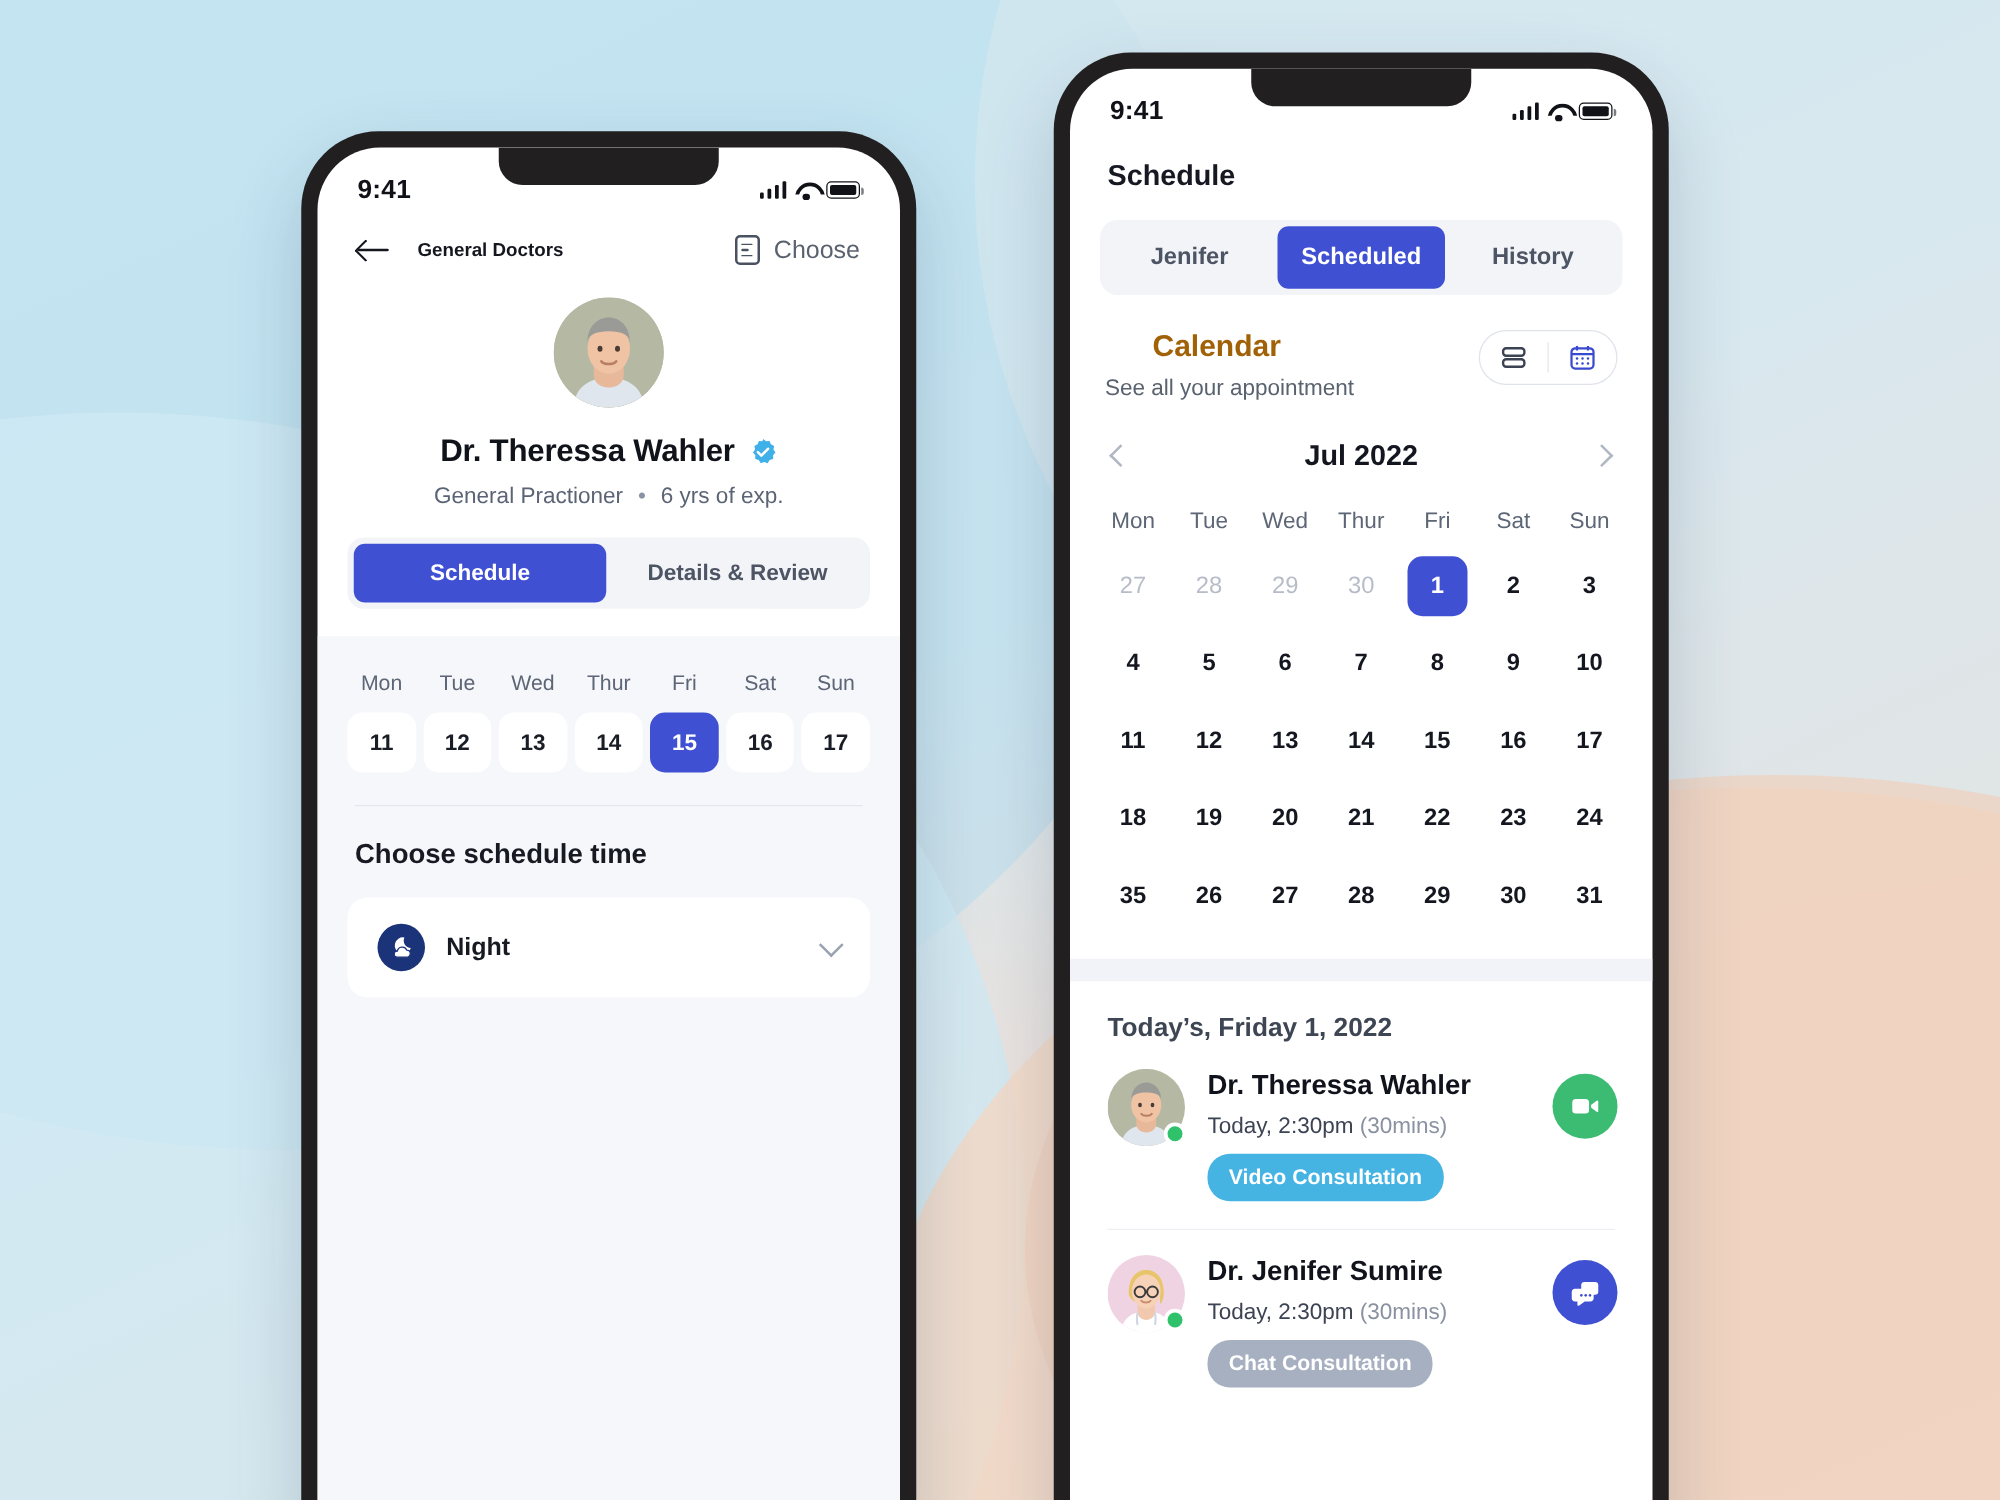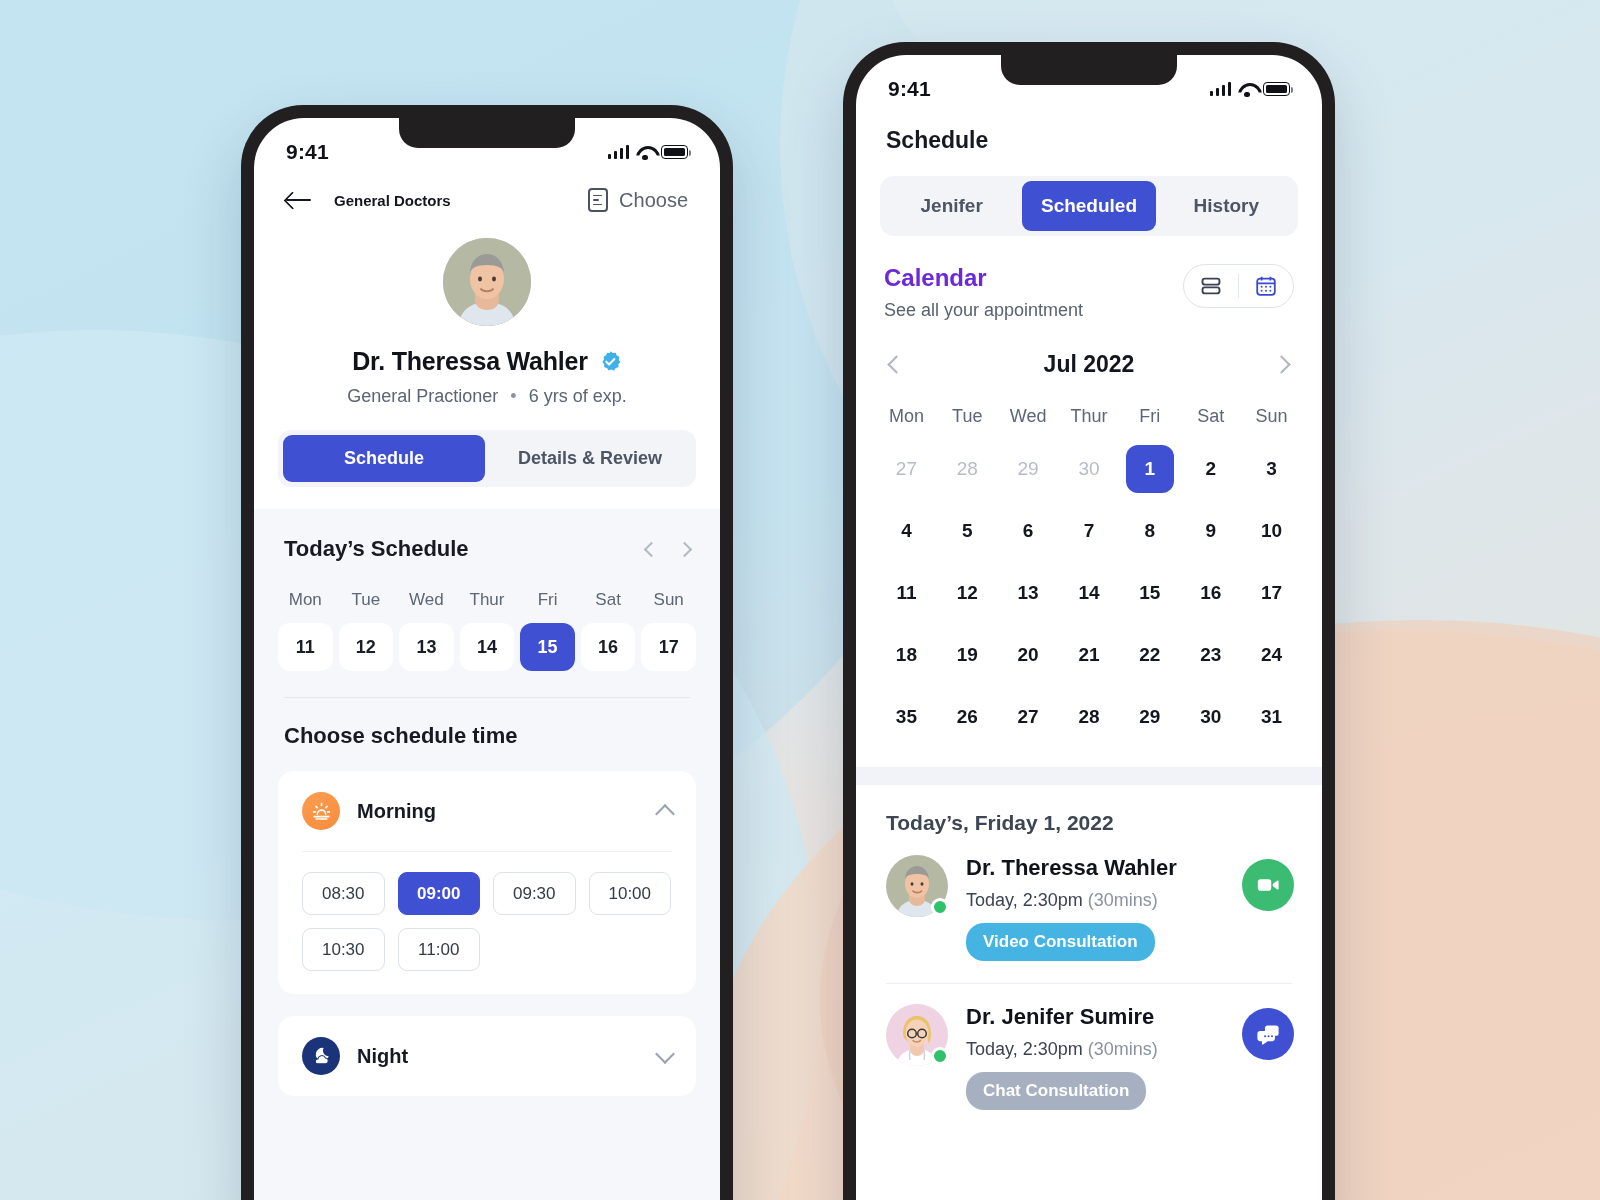--- a/index.html
+++ b/index.html
@@ -230,21 +230,21 @@
   .r-seg {
     margin: 22px 24px 0 24px; background:#f2f4f8; border-radius:14px; padding:5px;
     display:flex; gap:4px;
   }
   .r-seg .seg-item { font-size:19px; padding: 14px 0; }
 
   .cal-head {
     display:flex; align-items:flex-start; justify-content:space-between;
     padding: 28px 28px 0 28px;
   }
-  .cal-h1 { font-size:24px; font-weight:700; color:#6d28d9; }
+  .cal-h1 { font-size:24px; font-weight:700; color:#a16207;margin-left:38px; }
   .cal-h2 { font-size:18px; color:#59626f; margin-top:8px; }
   .view-toggle {
     display:flex; align-items:center; border:1.6px solid #dfe3ea;
     border-radius: 22px; height:44px; overflow:hidden; background:#fff;
   }
   .vt-btn { width:54px; height:100%; display:flex; align-items:center; justify-content:center; cursor:pointer;}
   .vt-div { width:1.4px; height:24px; background:#e2e6ed; }
 
   .mon-nav {
     display:flex; align-items:center; justify-content:space-between;
@@ -376,27 +376,20 @@
           <span>6 yrs of exp.</span>
         </div>
       </div>
 
       <div class="seg">
         <div class="seg-item active">Schedule</div>
         <div class="seg-item">Details &amp; Review</div>
       </div>
 
       <div class="l-body">
-        <div class="sec-head">
-          <div class="sec-title">Today’s Schedule</div>
-          <div class="navs">
-            <div class="chev left"></div>
-            <div class="chev right"></div>
-          </div>
-        </div>
 
         <div class="wk-names">
           <span>Mon</span>
           <span>Tue</span>
           <span>Wed</span>
           <span>Thur</span>
           <span>Fri</span>
           <span>Sat</span>
           <span>Sun</span>
         </div>
@@ -408,42 +401,20 @@
           <div class="day">14</div>
           <div class="day sel">15</div>
           <div class="day">16</div>
           <div class="day">17</div>
         </div>
 
         <div class="hr"></div>
 
         <div class="choose">Choose schedule time</div>
 
-        <div class="slot-card">
-          <div class="slot-head">
-            <div class="slot-ico morning">
-              <svg width="21" height="21" viewBox="0 0 24 24" fill="none" stroke="#fff" stroke-width="1.9" stroke-linecap="round">
-                <path d="M12 3v2M5.6 6.1l1.4 1.4M18.4 6.1L17 7.5M3 12.5h2M19 12.5h2"></path>
-                <path d="M7.2 15.2a4.8 4.8 0 0 1 9.6 0"></path>
-                <path d="M3.5 17.8h17M6 20.6h12"></path>
-              </svg>
-            </div>
-            <div class="slot-label">Morning</div>
-            <div class="caret up"></div>
-          </div>
-          <div class="slot-sep"></div>
-          <div class="slot-grid">
-            <div class="time">08:30</div>
-            <div class="time sel">09:00</div>
-            <div class="time">09:30</div>
-            <div class="time">10:00</div>
-            <div class="time">10:30</div>
-            <div class="time">11:00</div>
-          </div>
-        </div>
 
         <div class="slot-card">
           <div class="slot-head">
             <div class="slot-ico night">
               <svg width="22" height="22" viewBox="0 0 24 24">
                 <path d="M14.8 3.2a6.4 6.4 0 0 0 5.6 9.2 7.2 7.2 0 1 1-5.6-9.2z" fill="#fff"></path>
                 <path d="M8.2 20.4h8.6a3.1 3.1 0 0 0 0-6.2 4.3 4.3 0 0 0-8.2 1 2.6 2.6 0 0 0-.4 5.2z" fill="#fff" stroke="#1b3379" stroke-width="1.1"></path>
               </svg>
             </div>
             <div class="slot-label">Night</div>

